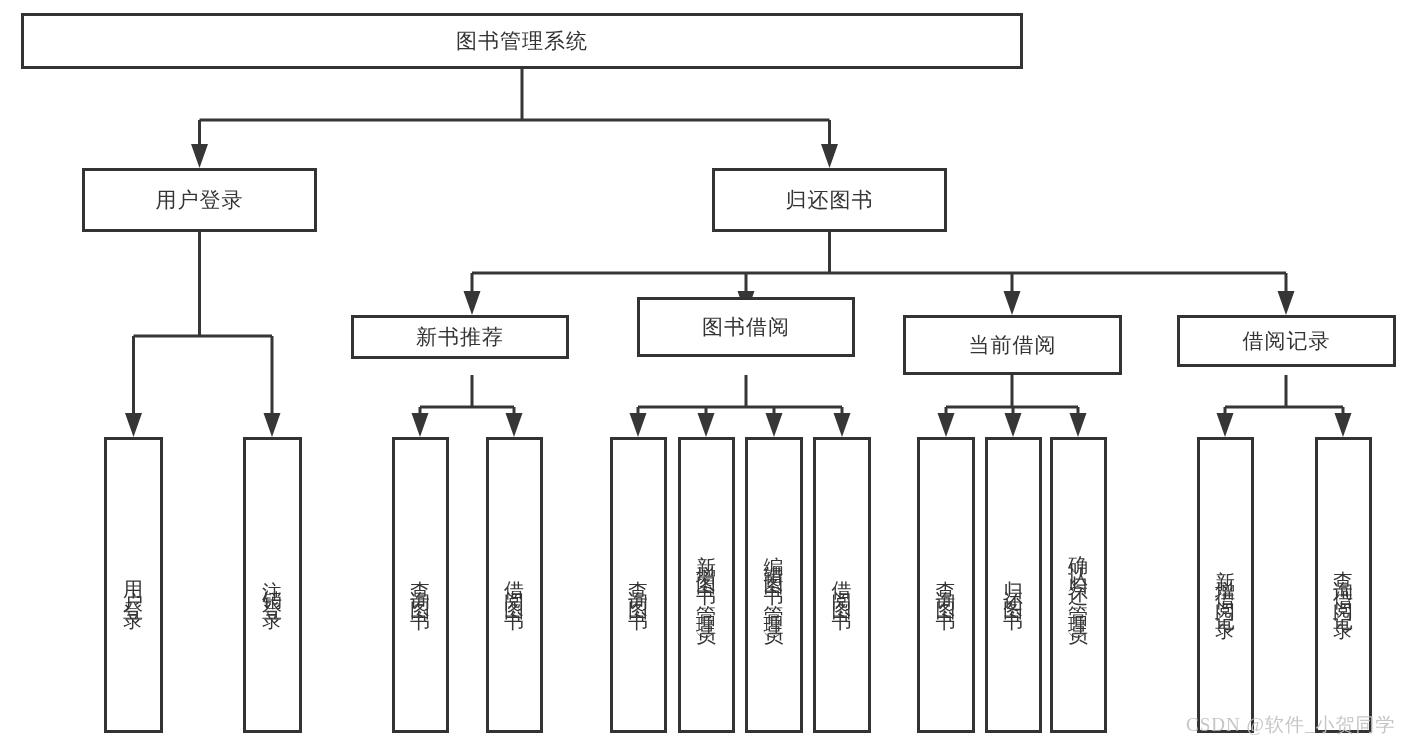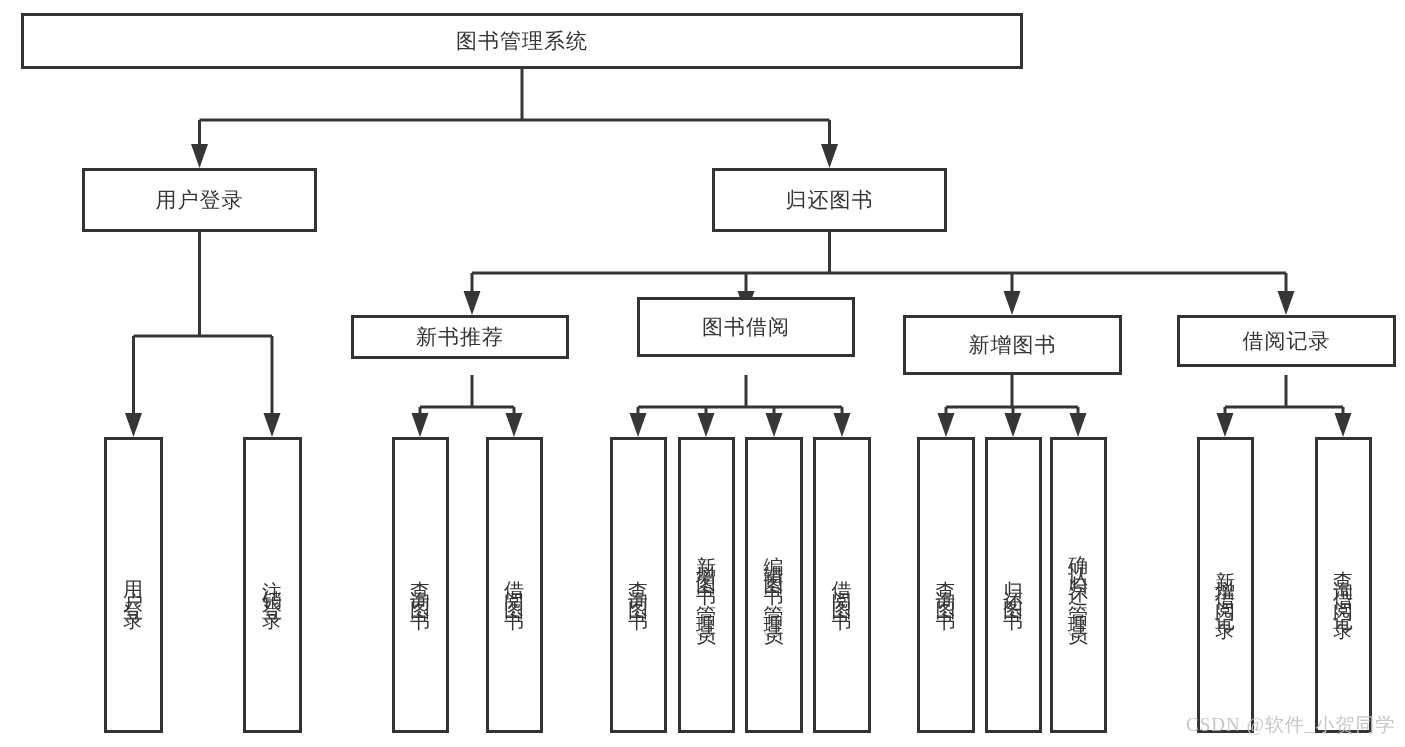--- a/index.html
+++ b/index.html
@@ -58,21 +58,21 @@
       M1334.5 413 L1351.5 413 L1343 437 Z"></path>
   </svg>
 
   <div class="node h" style="left:21px;top:13px;width:1002px;height:56px">图书管理系统</div>
 
   <div class="node h" style="left:82px;top:168px;width:235px;height:64px">用户登录</div>
   <div class="node h" style="left:712px;top:168px;width:235px;height:64px">归还图书</div>
 
   <div class="node h" style="left:351px;top:315px;width:218px;height:44px">新书推荐</div>
   <div class="node h" style="left:637px;top:297px;width:218px;height:60px">图书借阅</div>
-  <div class="node h" style="left:903px;top:315px;width:219px;height:60px">新增图书</div>
+  <div class="node h" style="left:903px;top:315px;width:219px;height:60px">当前借阅</div>
   <div class="node h" style="left:1177px;top:315px;width:219px;height:52px">借阅记录</div>
 
   <div class="node v" style="left:104px;top:437px;width:59px;height:296px">用户登录</div>
   <div class="node v" style="left:243px;top:437px;width:59px;height:296px">注销登录</div>
 
   <div class="node v" style="left:392px;top:437px;width:57px;height:296px">查询图书</div>
   <div class="node v" style="left:486px;top:437px;width:57px;height:296px">借阅图书</div>
 
   <div class="node v" style="left:610px;top:437px;width:57px;height:296px">查询图书</div>
   <div class="node v" style="left:678px;top:437px;width:57px;height:296px">新增图书（管理员）</div>

